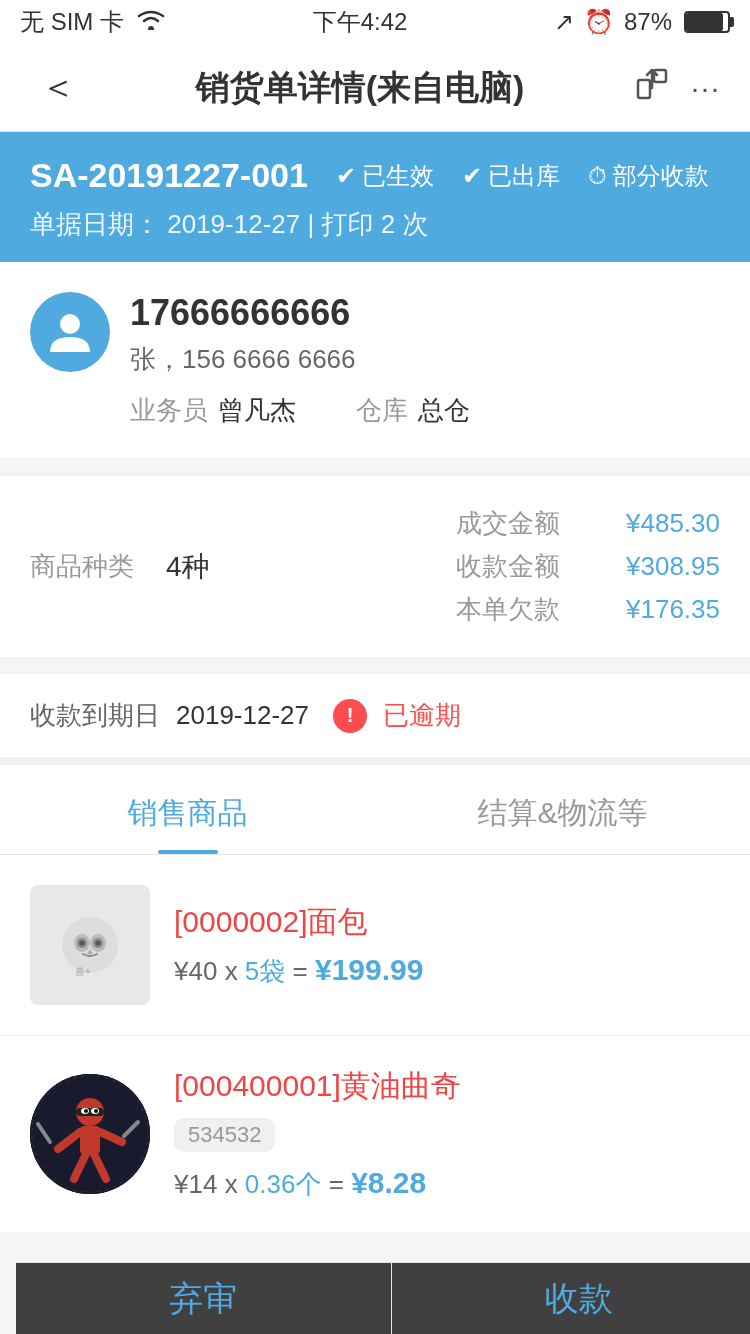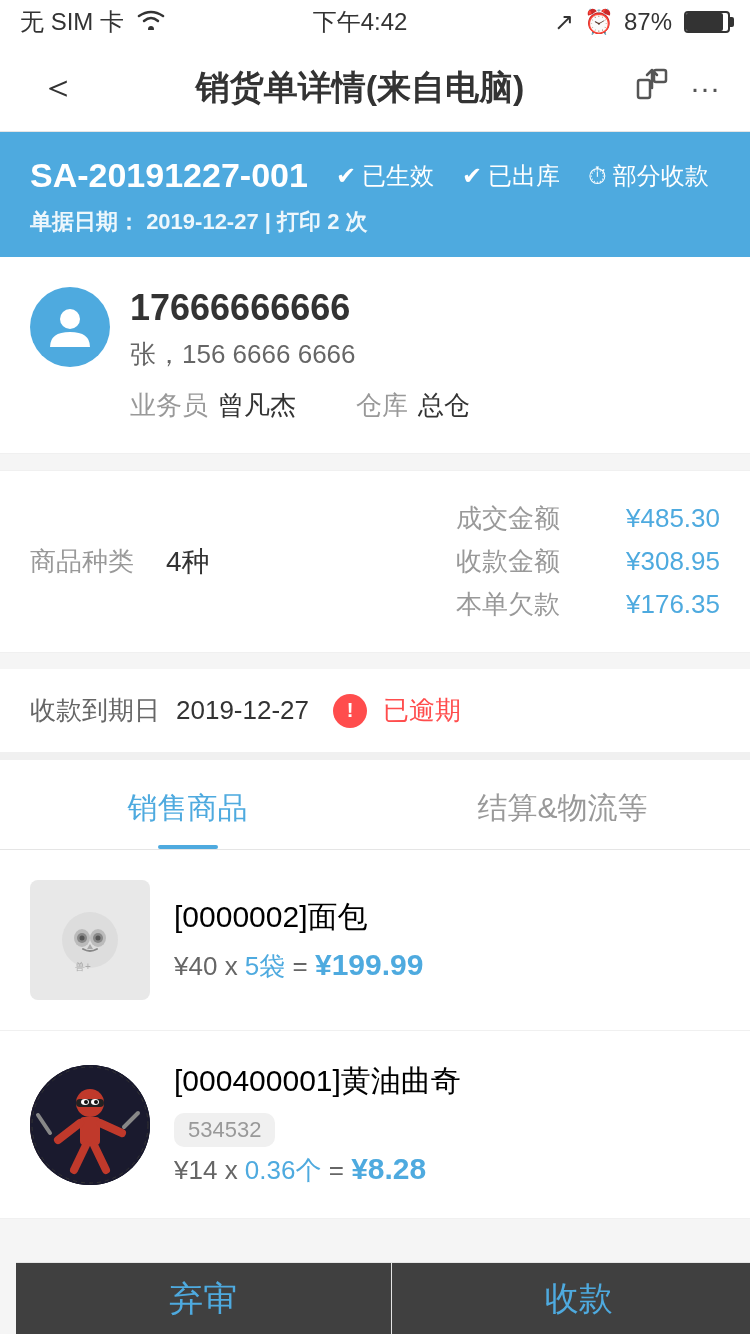--- a/index.html
+++ b/index.html
@@ -101,23 +101,22 @@
       gap: 28px;
     }
     .badge {
       display: inline-flex;
       align-items: center;
       gap: 6px;
       font-size: 24px;
       font-weight: 400;
     }
     .header-date {
-      font-size: 22px;
+      font-size: 26px;
       color: rgba(255,255,255,0.9);
-      font-weight: bold;
     }
 
     
     .customer-section {
       background: #fff;
       padding: 30px;
       display: flex;
       align-items: flex-start;
       gap: 20px;
       border-bottom: 1px solid #f0f0f0;
@@ -268,31 +267,31 @@
       align-items: center;
       justify-content: center;
     }
     .product-thumb-1 {
       background: #e8e8e8;
     }
     .product-info { flex: 1; }
     .product-name {
       font-size: 30px;
       font-weight: 500;
-      color: #000000;
+      color: #ef4444;
       margin-bottom: 10px;
     }
     .product-sku {
       display: inline-block;
       background: #f0f0f0;
       color: #999;
       font-size: 22px;
       padding: 4px 14px;
       border-radius: 10px;
-      margin-bottom: 5px;
+      margin-bottom: 14px;
     }
     .product-price-row {
       font-size: 26px;
       color: #666;
     }
     .price-blue { color: #4EAADF; }
     .price-total { color: #4EAADF; font-weight: 600; font-size: 30px; }
 
     
     .bottom-bar {

